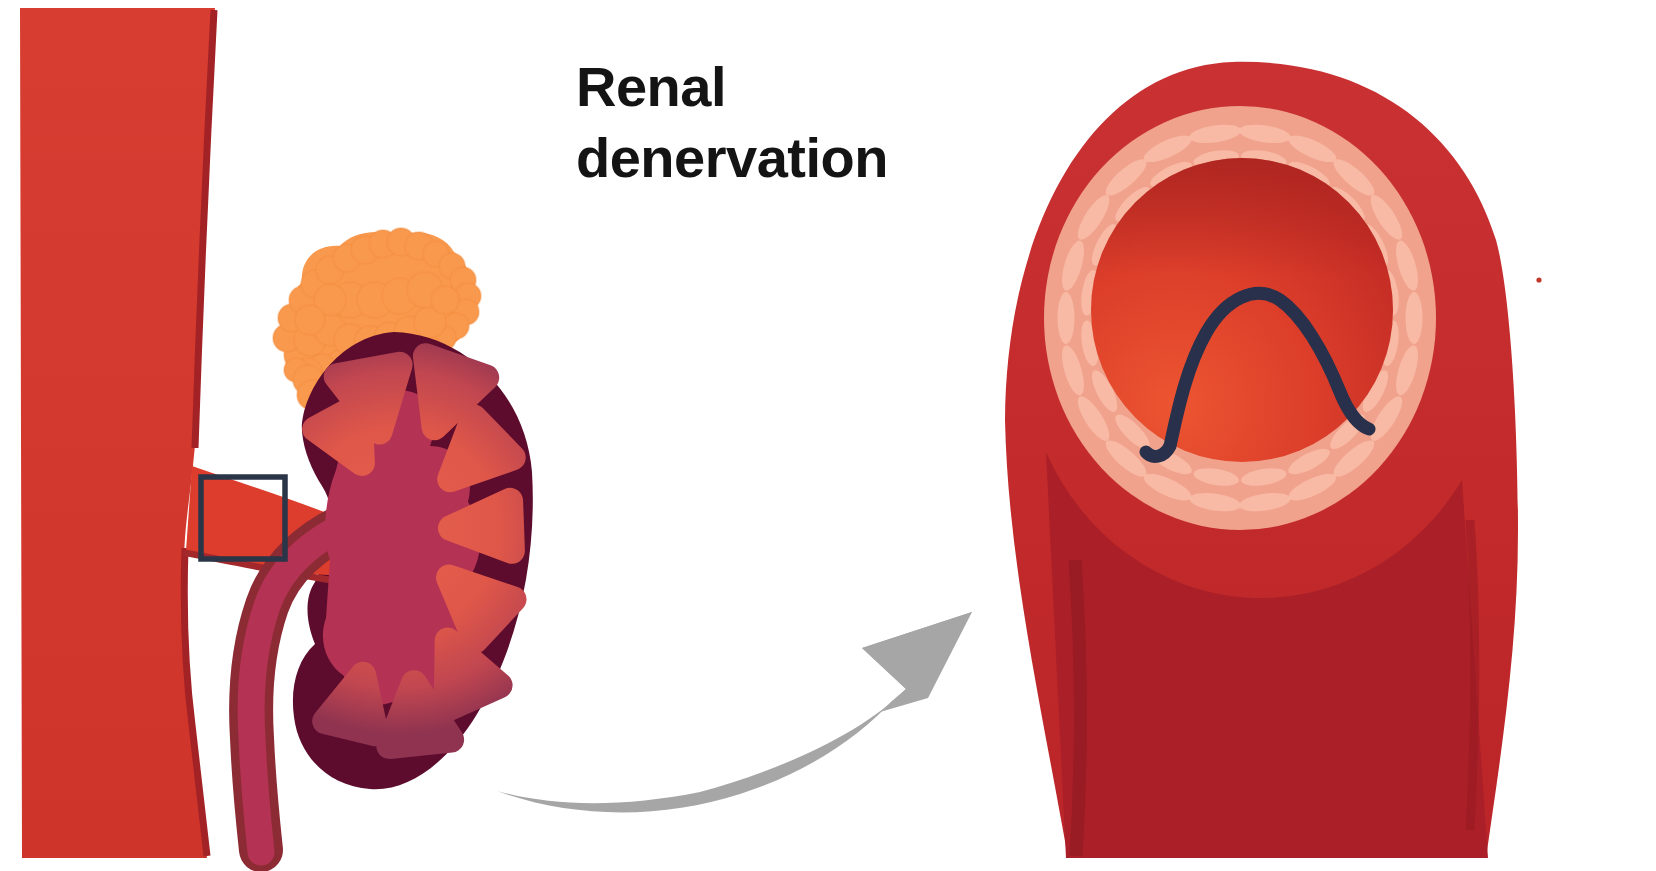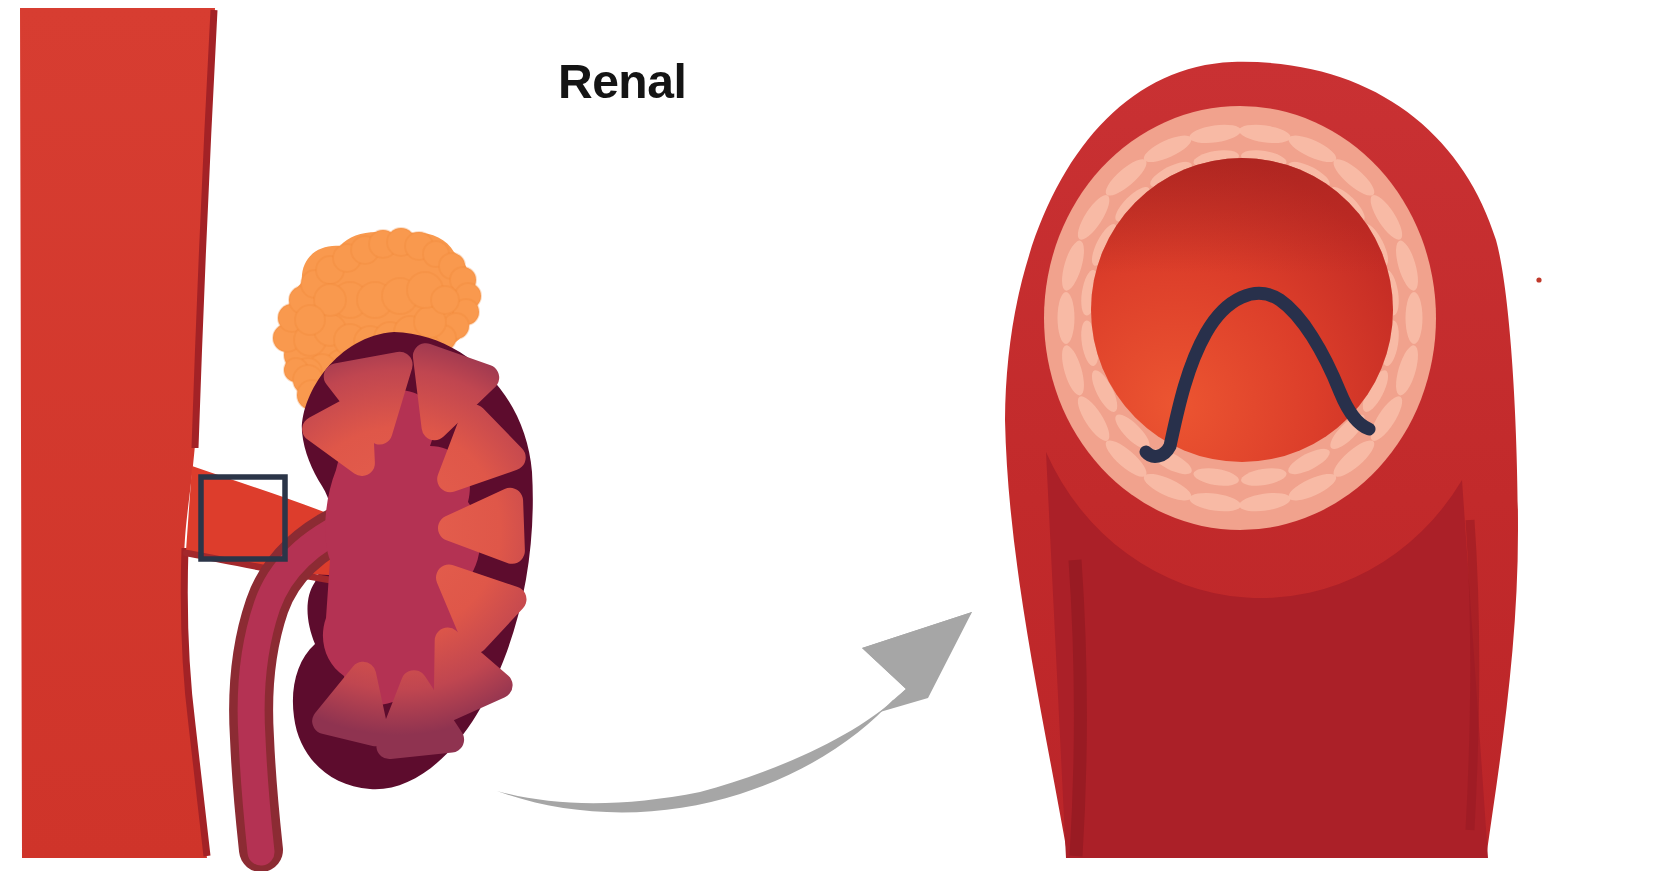--- a/index.html
+++ b/index.html
@@ -1,20 +1,20 @@
 <!DOCTYPE html>
 <html style="--bg: #FFFFFF; --title: #141414;"><head>
 <meta charset="utf-8">
 <style>
   html,body{margin:0;padding:0;background:#fff;}
   #stage{position:relative;width:1656px;height:871px;background:var(--bg,#fff);overflow:hidden;
          font-family:"Liberation Sans", sans-serif;}
   #art{position:absolute;left:0;top:0;}
-  #title{position:absolute;left:558px;top:52px;color:var(--title,#141414);
-         font-size:48px;font-weight:700;line-height:1.26;letter-spacing:-0.5px;}
+  #title{position:absolute;left:576px;top:52px;color:var(--title,#141414);
+         font-size:56px;font-weight:700;line-height:1.26;letter-spacing:-0.5px;}
   .tline{white-space:nowrap;}
 </style>
 </head>
 <body>
 
 <div id="stage">
 
   <svg id="art" width="1656" height="871" viewBox="0 0 1656 871">
     <defs>
       <linearGradient id="gAorta" x1="0" y1="0" x2="0" y2="1">
@@ -213,14 +213,15 @@
       <path d="M1146,452 C1152,459 1164,458 1170,446 C1177,414 1186,368 1206,333
                C1226,298 1256,284 1280,300 C1302,315 1324,352 1340,392
                C1349,414 1358,425 1369,429" fill="none" stroke="#28304B" stroke-width="13" stroke-linecap="round"></path>
     </g>
 
     <circle cx="1539" cy="280" r="2.6" fill="#C0392B"></circle>
   </svg>
 
   <div id="title">
     <div class="tline">Renal</div>
+    <div class="tline">denervation</div>
   </div>
 </div>
 
 </body></html>

